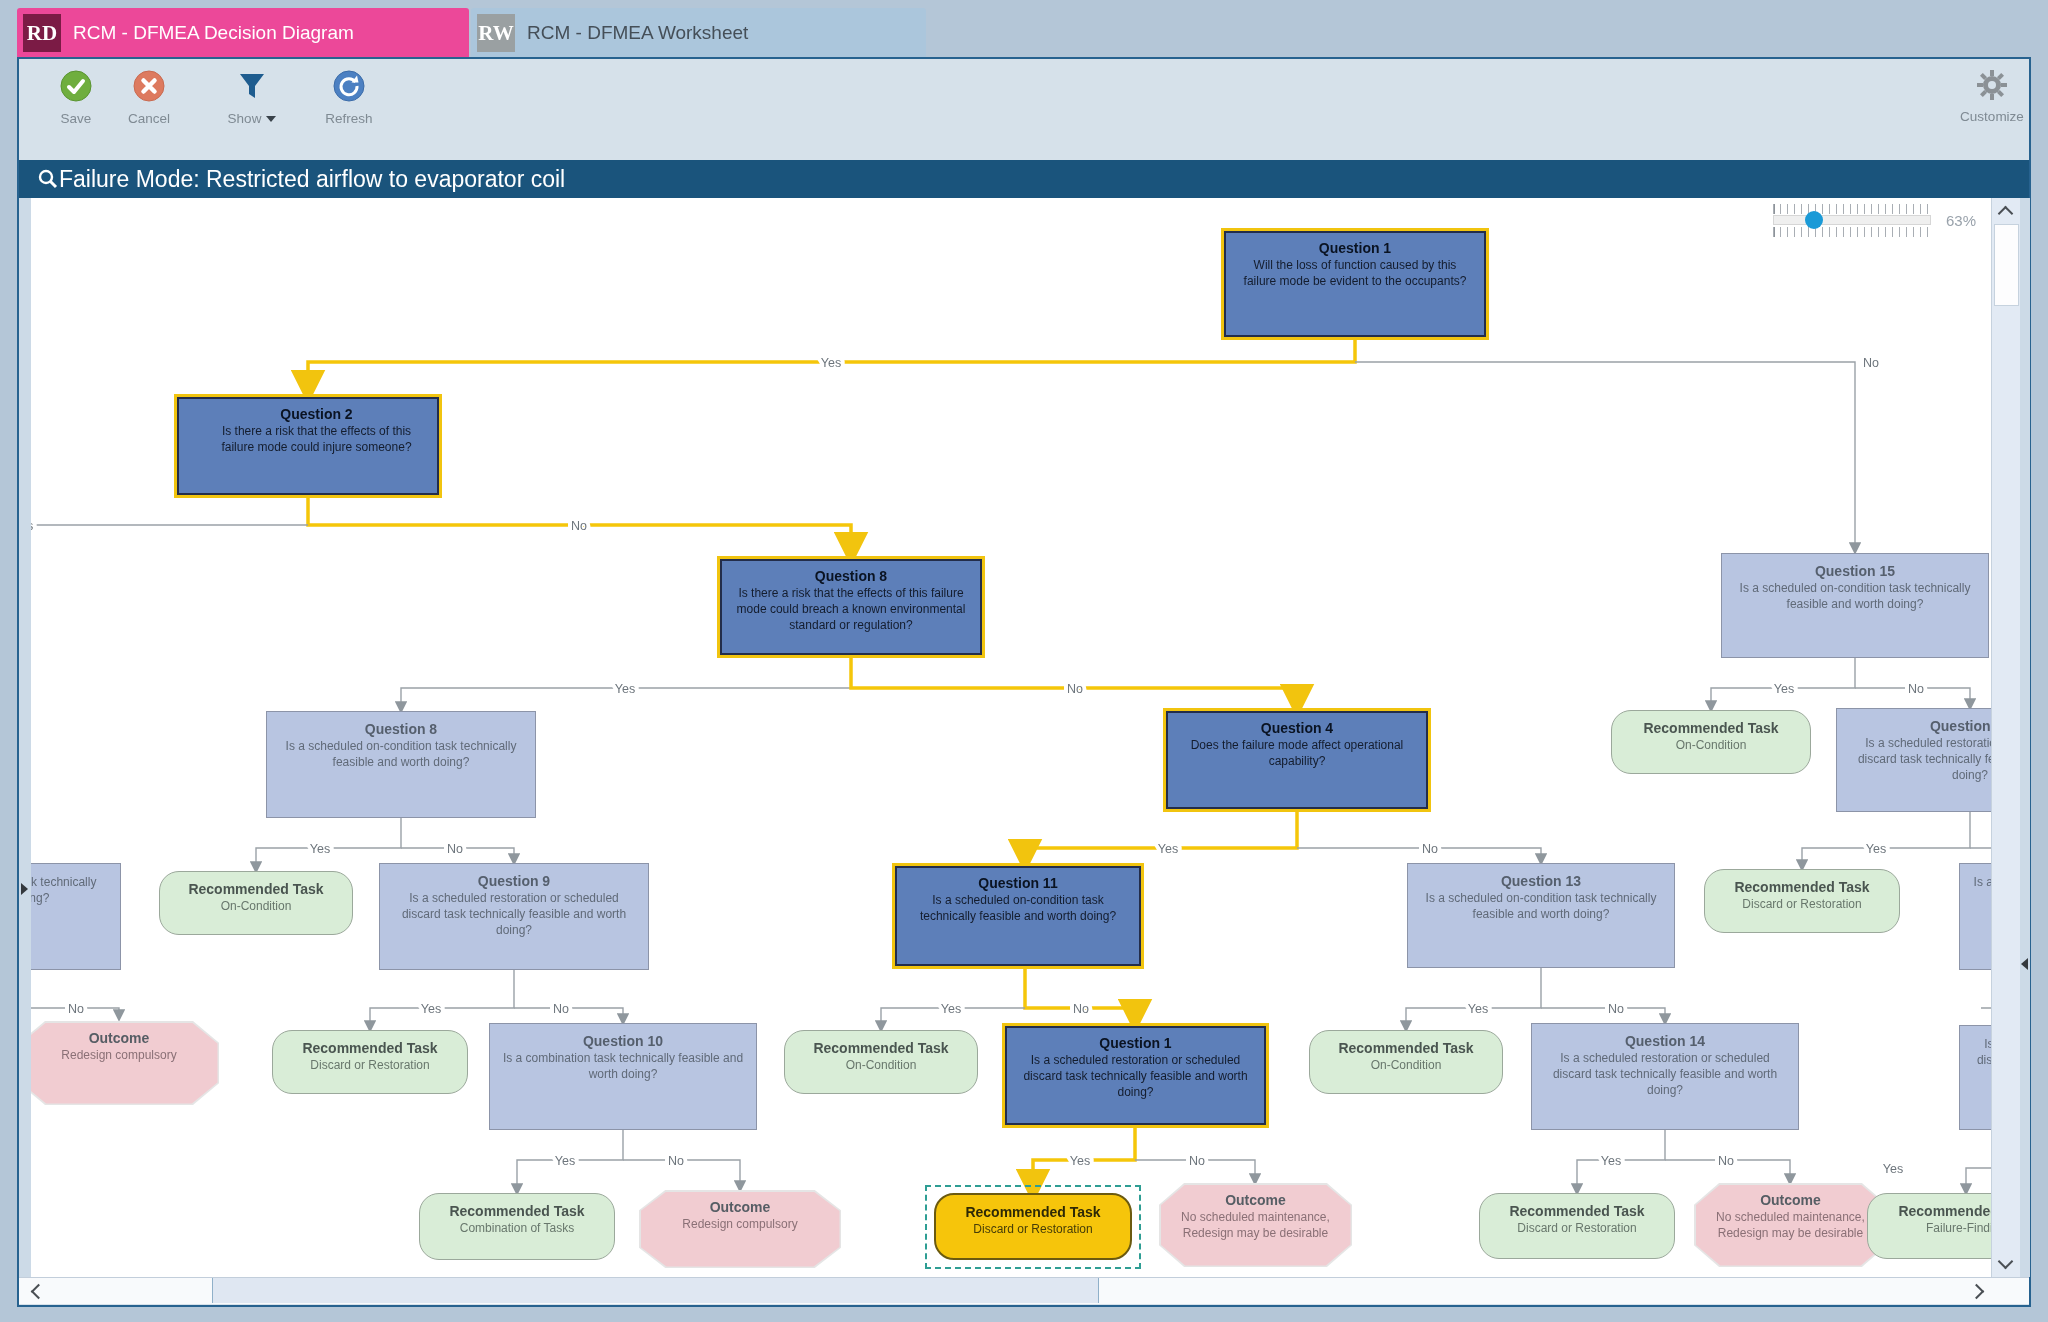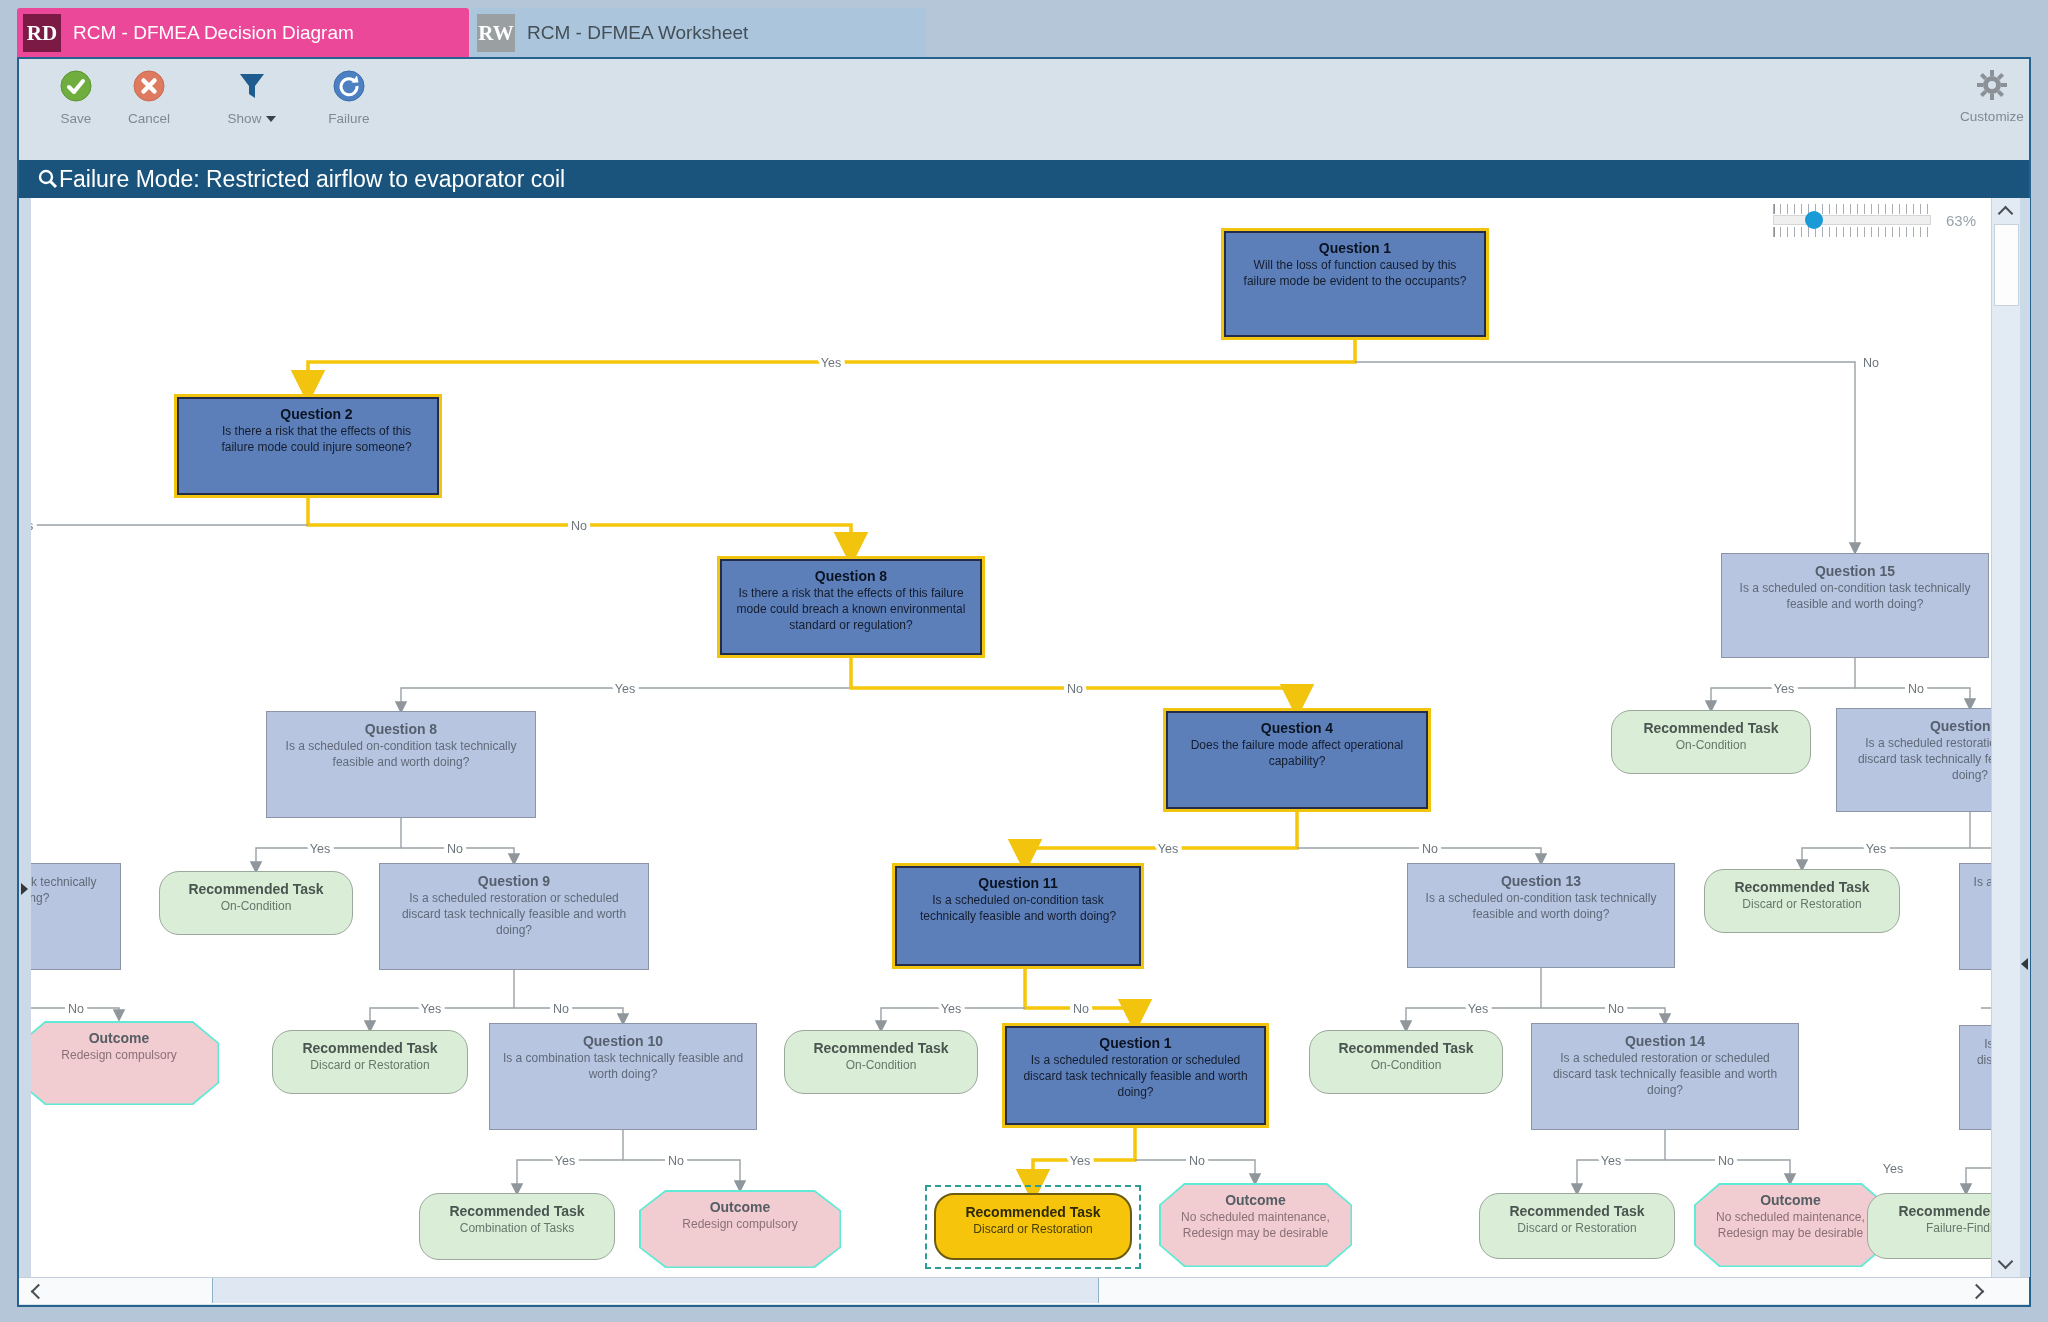--- a/index.html
+++ b/index.html
@@ -71,21 +71,21 @@
   .ntitle{font-weight:bold;font-size:14px;margin-top:9px;position:relative;}
   .ntext{font-size:12px;line-height:1.35;padding:1px 12px 0 12px;position:relative;}
   .question{background:#b8c5e1;border:1px solid #8c94a8;}
   .question .ntitle{color:#555f6d;} .question .ntext{color:#606a78;}
   .question.hl{background:#5d7fb9;border:3px solid #f1c40f;box-shadow:inset 0 0 0 2px #232d4a;}
   .question.hl .ntitle{color:#0a1322;} .question.hl .ntext{color:#141d2e;}
   .task{background:#d9edd7;border:1.5px solid #9ba89b;border-radius:20px;}
   .task .ntitle{color:#4a5550;} .task .ntext{color:#68776c;}
   .task.sel{background:#f6c50b;border:2px solid #6b5a10;}
   .task.sel .ntitle{color:#2e2906;} .task.sel .ntext{color:#463d08;}
-  .outcome{background:#5eead4;clip-path:polygon(13% 0,87% 0,100% 26%,100% 74%,87% 100%,13% 100%,0 74%,0 26%);}
+  .outcome{background:#e5e5e5;clip-path:polygon(13% 0,87% 0,100% 26%,100% 74%,87% 100%,13% 100%,0 74%,0 26%);}
   .outcome::before{content:"";position:absolute;inset:1.5px;background:#f1ccd1;
       clip-path:polygon(13% 0,87% 0,100% 26%,100% 74%,87% 100%,13% 100%,0 74%,0 26%);}
   .outcome .ntitle{color:#565d64;} .outcome .ntext{color:#8a7076;}
   .selrect{position:absolute;border:2px dashed #2e9e94;}
 </style>
 </head>
 <body>
 
 <div class="abs tab" id="tab1">
   <span class="tab-badge">RD</span>
@@ -125,21 +125,21 @@
   <span class="lbl"><span>Show</span><span class="caret"></span></span>
 </div>
 <div class="abs tbtn" id="btn-refresh">
   <span class="icn">
     <svg width="32" height="32">
         <circle cx="16" cy="16" r="15" fill="#4c80c2" stroke="#3c6ca9"></circle>
     <path d="M22.5 12 A8 8 0 1 0 24 16" fill="none" stroke="#fff" stroke-width="3"></path>
     <path d="M18.5 12.5 L25.5 12.5 L24 5.5 Z" fill="#fff"></path>
       </svg>
   </span>
-  <span class="lbl">Failure</span>
+  <span class="lbl">Refresh</span>
 </div>
 <div class="abs tbtn" id="btn-customize">
   <span class="icn">
     <svg width="30" height="30" viewBox="0 0 30 30">
       <g fill="#8b9196">
         <circle cx="15" cy="15" r="9"></circle>
         <g>
           <rect x="13" y="0" width="4" height="6"></rect>
             <rect x="13" y="24" width="4" height="6"></rect>
           <rect x="0" y="13" width="6" height="4"></rect>

